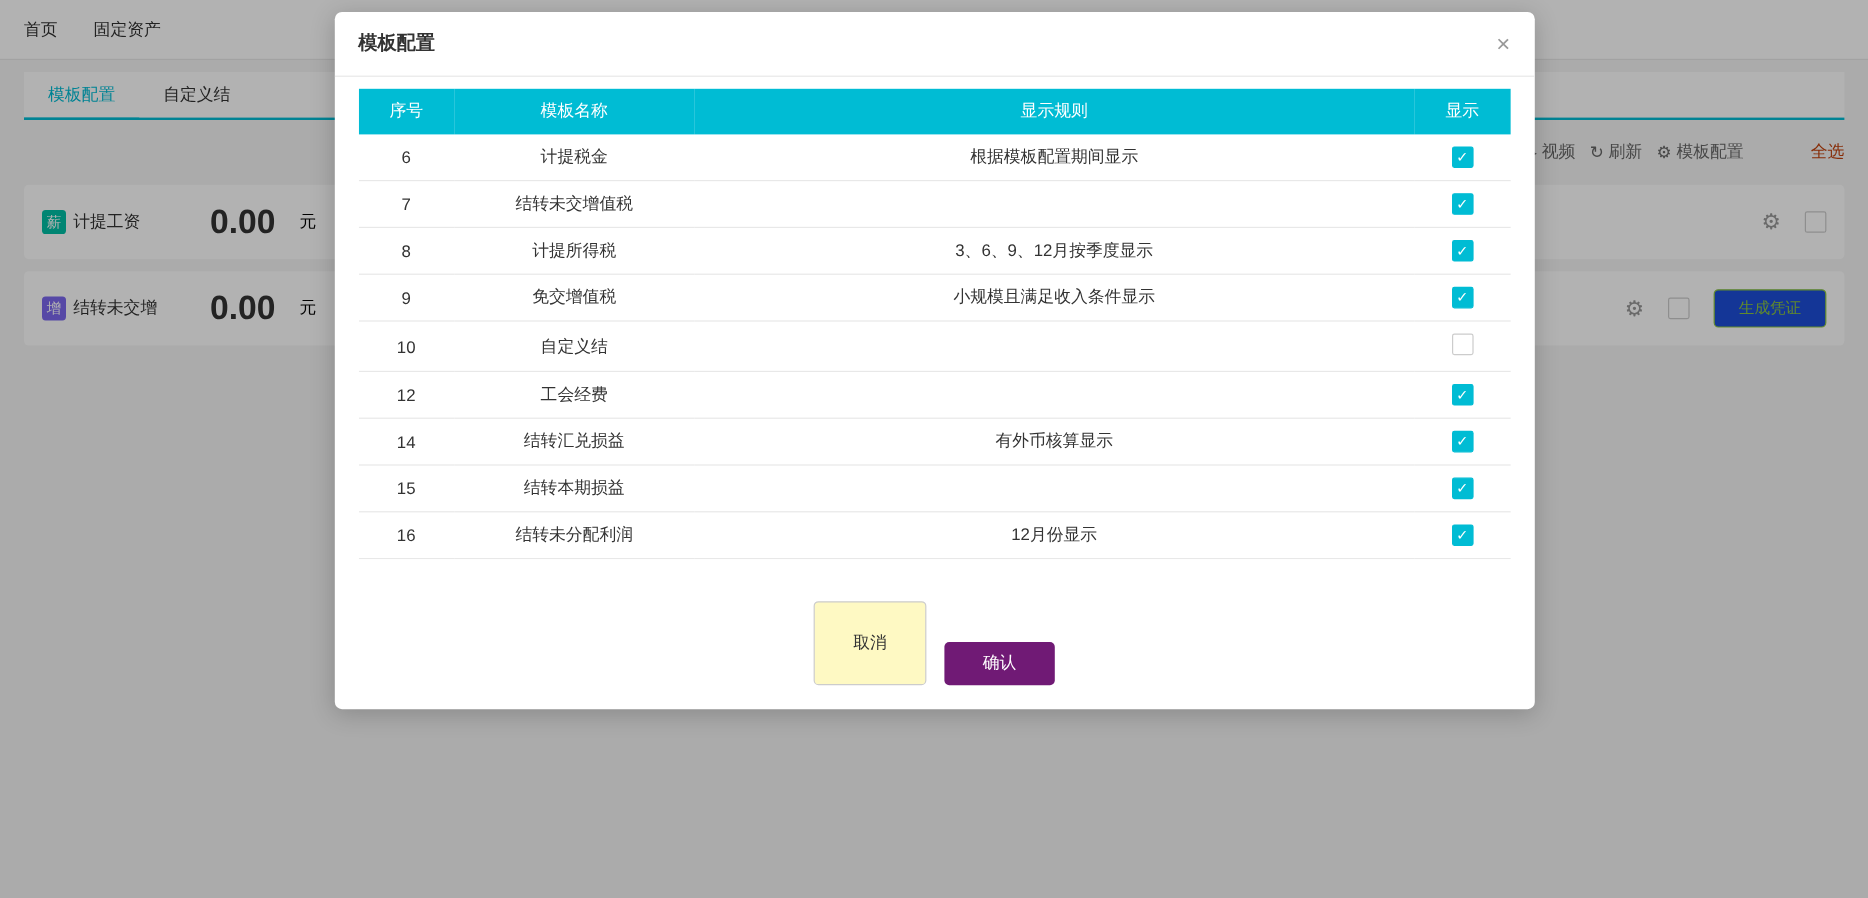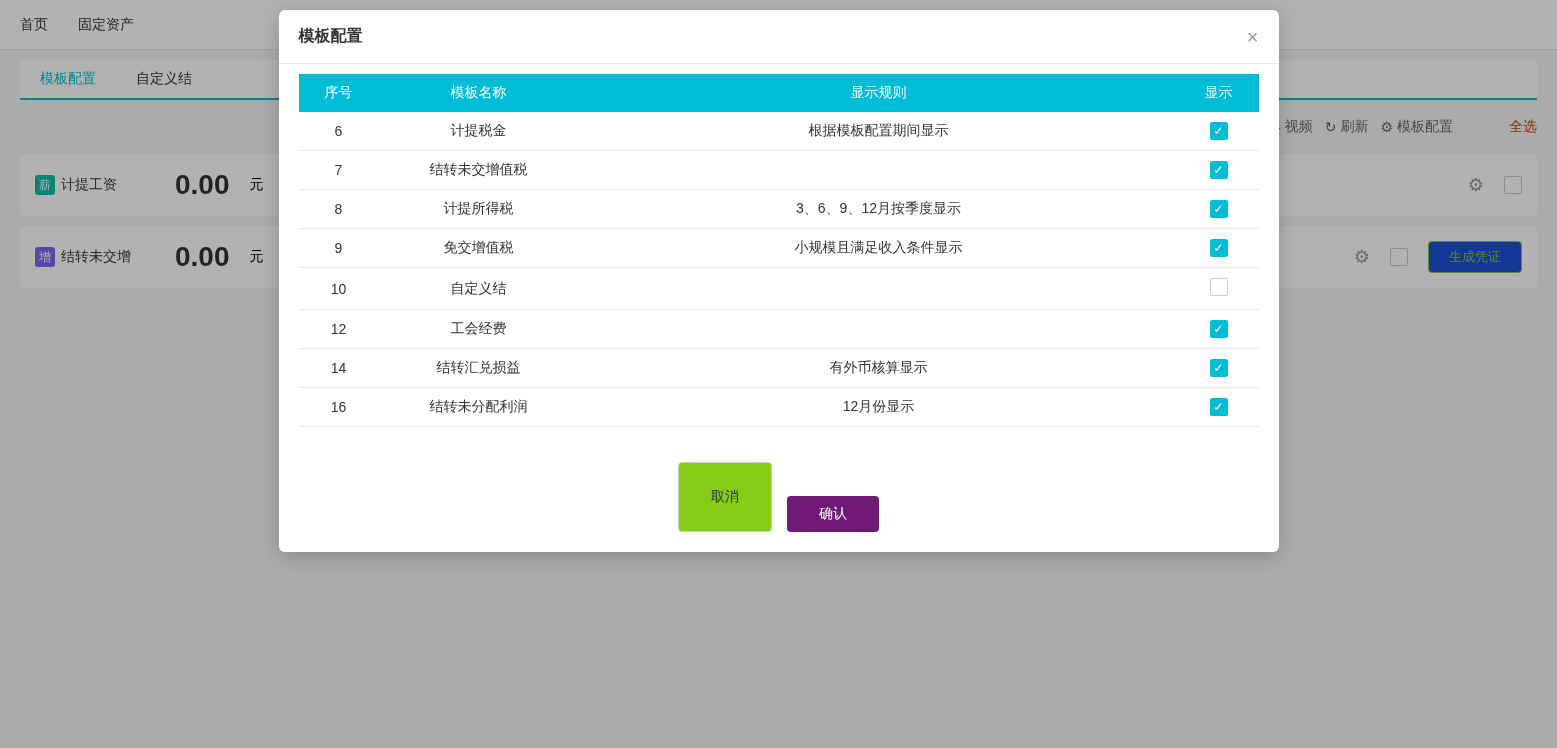--- a/index.html
+++ b/index.html
@@ -269,21 +269,21 @@
     
     .dialog-footer {
       padding: 15px 20px 20px;
       display: flex;
       justify-content: center;
       gap: 15px;
     }
     .btn-cancel {
       padding: 9px 32px;
       border: 1px solid #ccc;
-      background: #84cc16;
+      background: #fef9c3;
       border-radius: 4px;
       cursor: pointer;
       font-size: 14px;
       color: #333;
     }
     .btn-confirm {
       padding: 9px 32px;
       border: none;
       background: #701a75;
       border-radius: 4px;
@@ -421,20 +421,26 @@
                   <td></td>
                   <td><div class="custom-checkbox checked">✓</div></td>
                 </tr>
                 <tr>
                   <td>14</td>
                   <td>结转汇兑损益</td>
                   <td>有外币核算显示</td>
                   <td><div class="custom-checkbox checked">✓</div></td>
                 </tr>
                 <tr>
+                  <td>15</td>
+                  <td>结转本期损益</td>
+                  <td></td>
+                  <td><div class="custom-checkbox checked">✓</div></td>
+                </tr>
+                <tr>
                   <td>16</td>
                   <td>结转未分配利润</td>
                   <td>12月份显示</td>
                   <td><div class="custom-checkbox checked">✓</div></td>
                 </tr>
               </tbody>
           </table>
         </div>
       </div>
 

